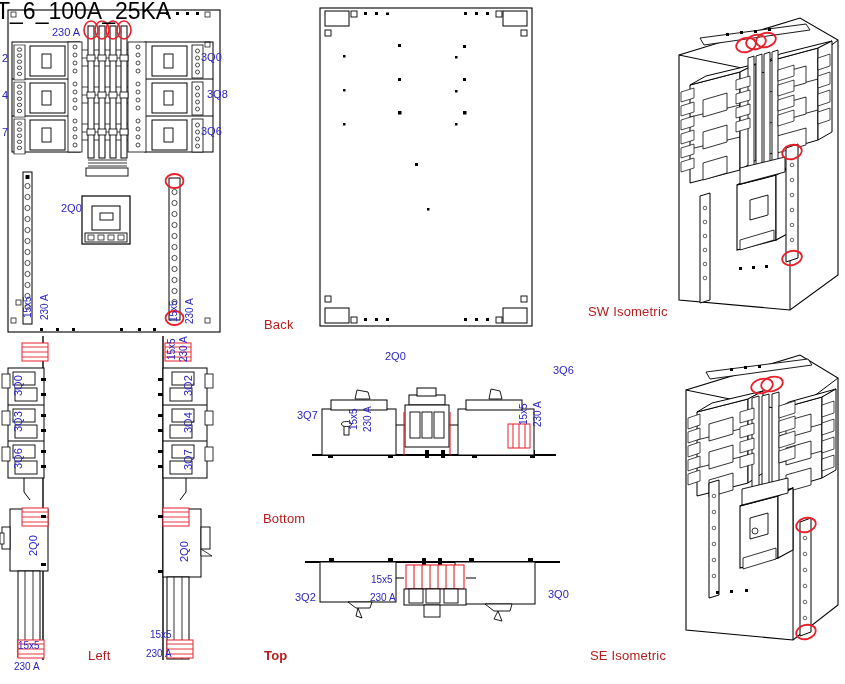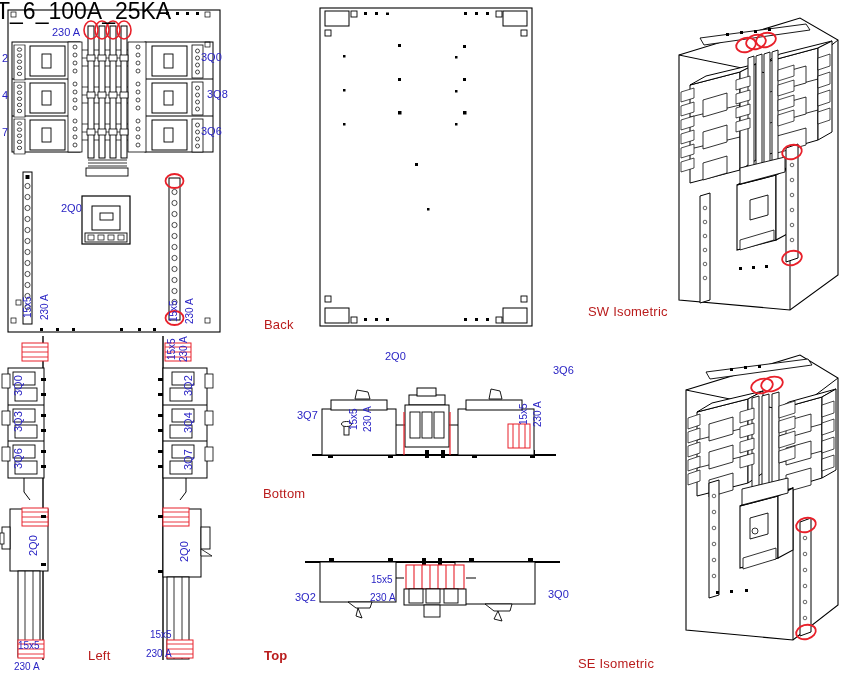--- a/index.html
+++ b/index.html
@@ -711,30 +711,30 @@
 <div class="lbl tag rot90" style="left:27px;top:556px;">2Q0</div>
 <div class="lbl tag rot90" style="left:178px;top:562px;">2Q0</div>
 
 <div class="lbl dim" style="left:18px;top:640px;">15x5</div>
 <div class="lbl dim" style="left:14px;top:661px;">230 A</div>
 <div class="lbl dim" style="left:150px;top:629px;">15x5</div>
 <div class="lbl dim" style="left:146px;top:648px;">230 A</div>
 <div class="lbl dimv rot90" style="left:166px;top:360px;">15x5</div>
 <div class="lbl dimv rot90" style="left:178px;top:362px;">230 A</div>
 
-<div class="lbl viewname" style="left:263px;top:486px;">Bottom</div>
+<div class="lbl viewname" style="left:263px;top:511px;">Bottom</div>
 <div class="lbl tag" style="left:297px;top:409px;">3Q7</div>
 <div class="lbl tag" style="left:553px;top:364px;">3Q6</div>
 <div class="lbl dimv rot90" style="left:348px;top:430px;">15x5</div>
 <div class="lbl dimv rot90" style="left:362px;top:432px;">230 A</div>
 <div class="lbl dimv rot90" style="left:518px;top:425px;">15x5</div>
 <div class="lbl dimv rot90" style="left:532px;top:427px;">230 A</div>
 
 <div class="lbl viewname" style="left:264px;top:648px;font-weight:bold;">Top</div>
 <div class="lbl tag" style="left:295px;top:591px;">3Q2</div>
 <div class="lbl tag" style="left:548px;top:588px;">3Q0</div>
 <div class="lbl dim" style="left:371px;top:574px;">15x5</div>
 <div class="lbl dim" style="left:370px;top:592px;">230 A</div>
 
 <div class="lbl viewname" style="left:588px;top:304px;">SW Isometric</div>
-<div class="lbl viewname" style="left:578px;top:648px;margin-top:8px;">SE Isometric</div>
+<div class="lbl viewname" style="left:590px;top:648px;">SE Isometric</div>
 
 </div>
 
 </body></html>

